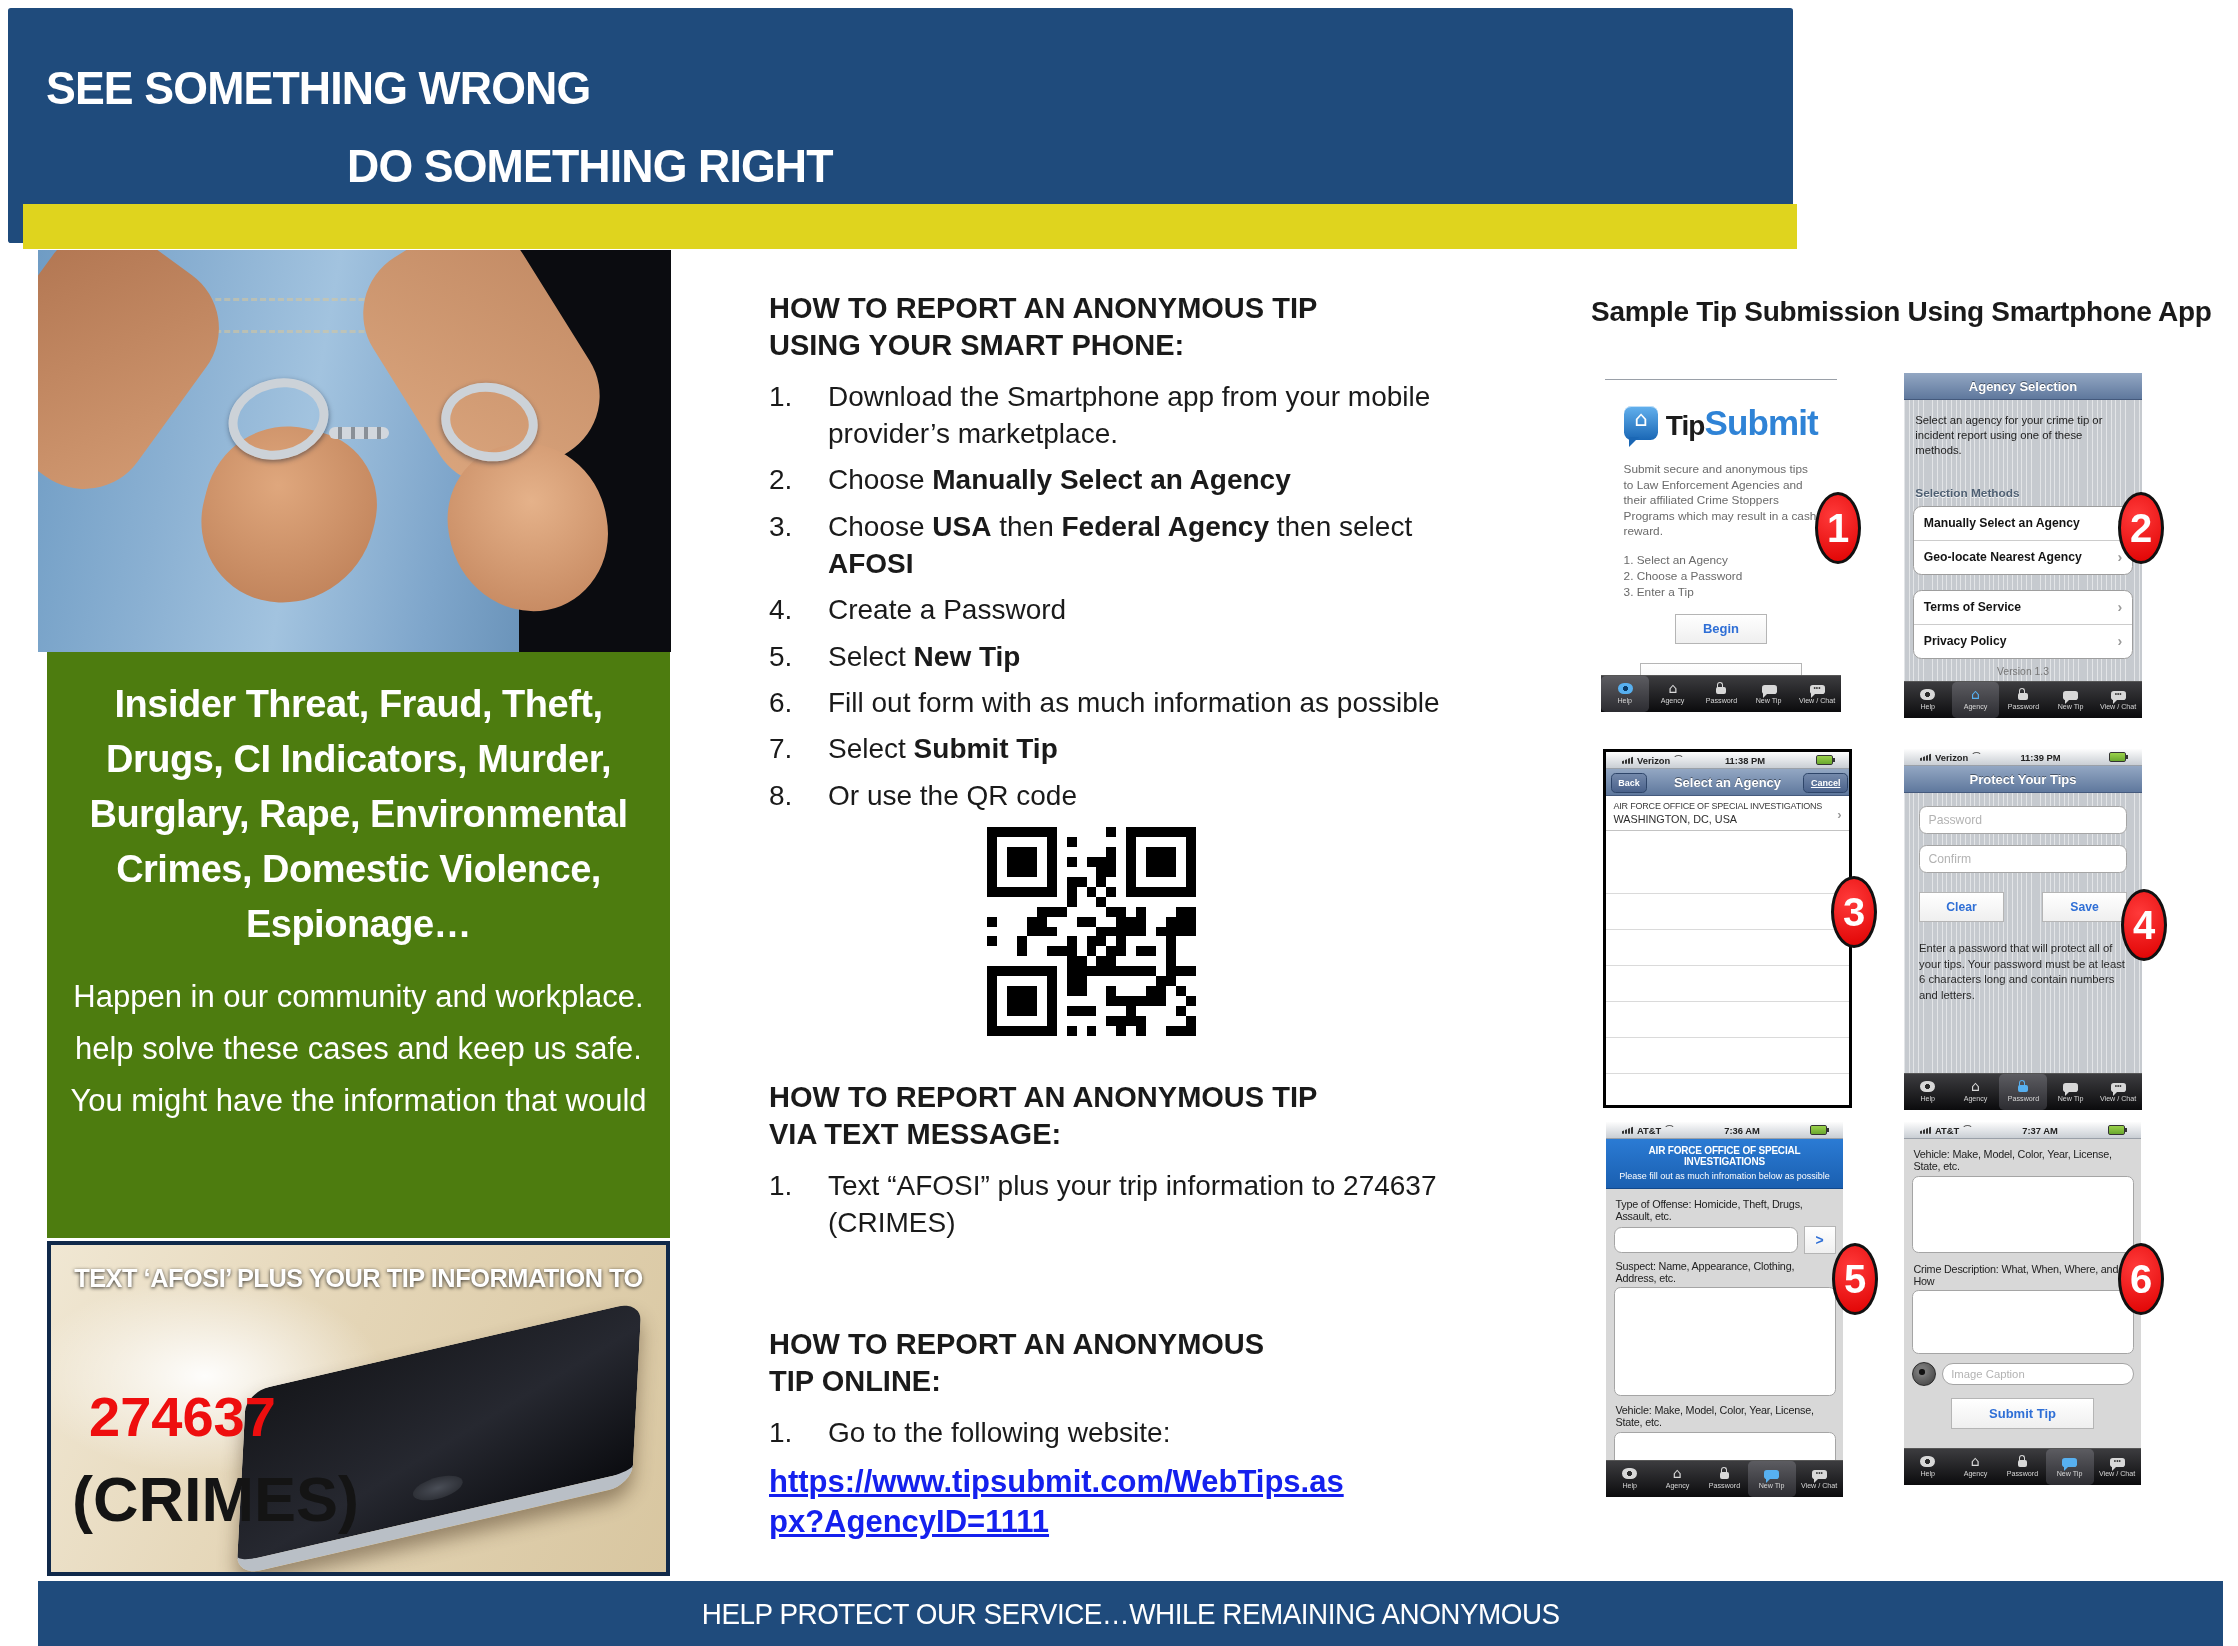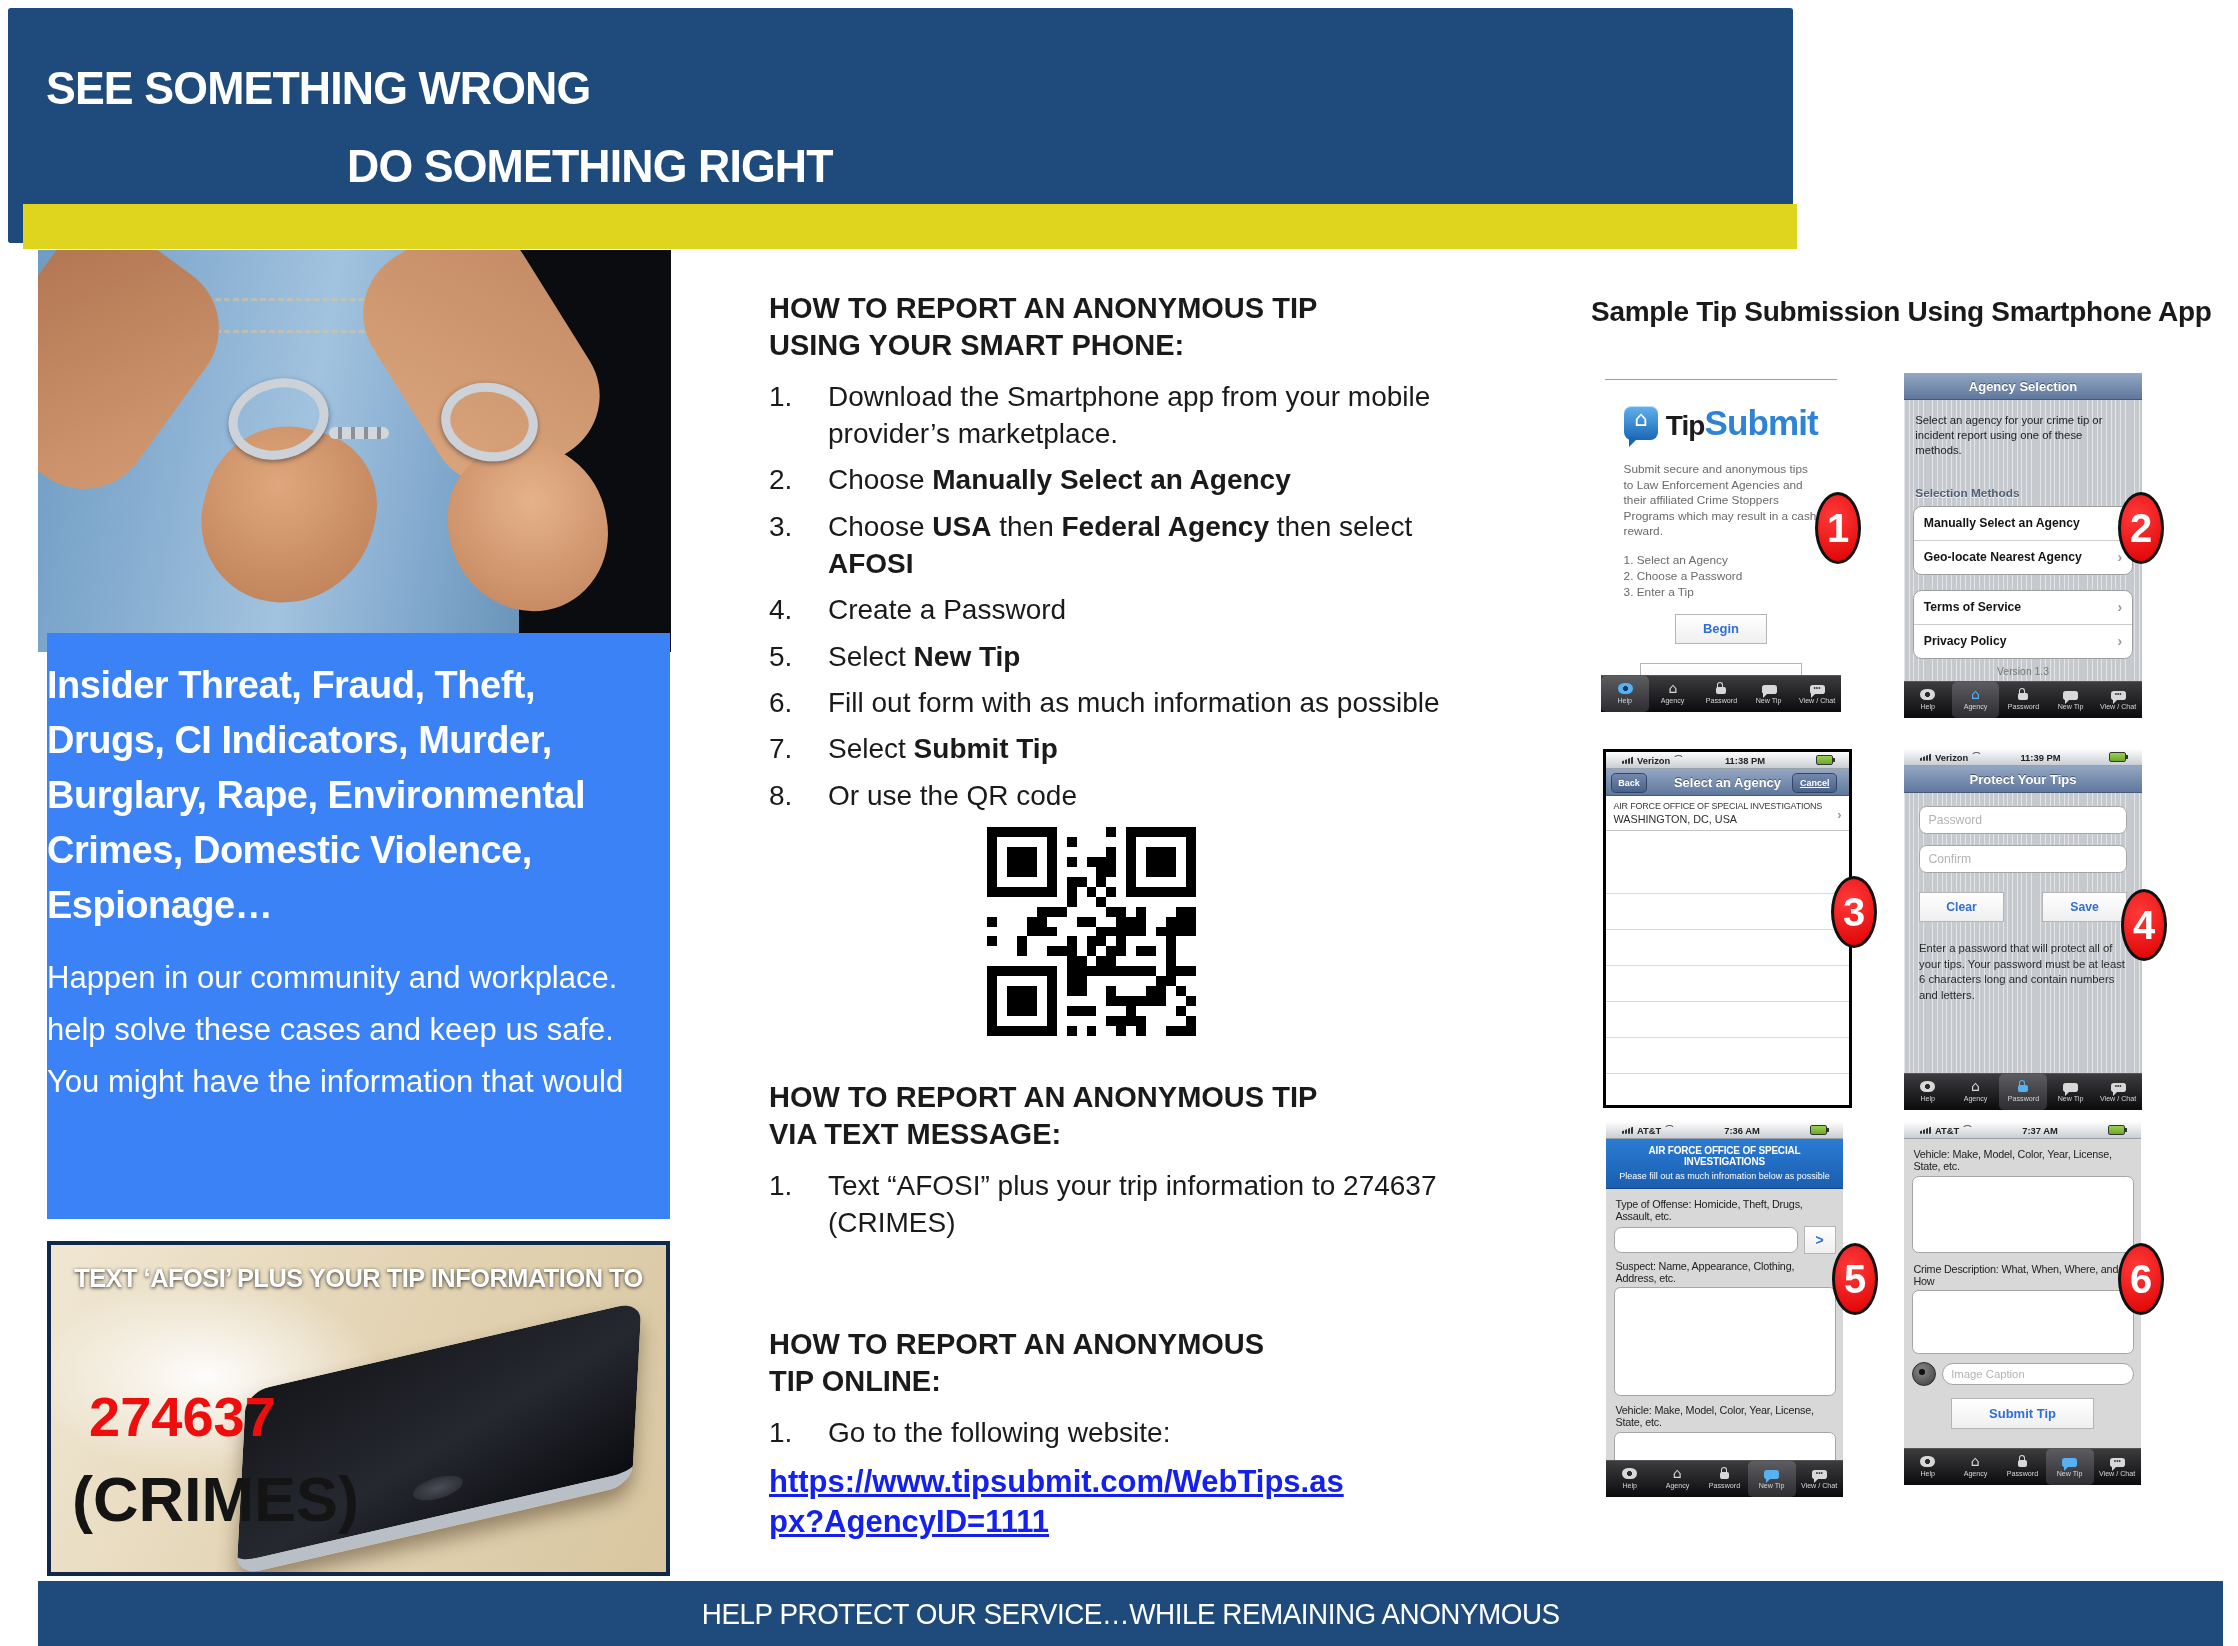--- a/index.html
+++ b/index.html
@@ -27,22 +27,22 @@
   .handL{position:absolute;left:26%;top:44%;width:27%;height:44%;border-radius:52% 46% 58% 50%;
          transform:rotate(14deg);background:radial-gradient(circle at 40% 35%,#dfa77d,#b97a52);}
   .handR{position:absolute;right:10%;top:48%;width:25%;height:42%;border-radius:48% 54% 50% 56%;
          transform:rotate(-10deg);background:radial-gradient(circle at 55% 35%,#e5b28a,#c08159);}
   .cuff{position:absolute;border:9.4px solid #ccd2d8;border-radius:50%;box-shadow:0 1.9px 5.6px rgba(20,30,50,.5);}
   .cuffL{left:30%;top:32%;width:83px;height:62px;transform:rotate(-14deg);}
   .cuffR{right:21%;top:33%;width:79px;height:60px;transform:rotate(10deg);}
   .chain{position:absolute;left:46%;top:44%;width:60px;height:12.2px;border-radius:6.6px;
          background:repeating-linear-gradient(90deg,#d2d7dd 0 9.4px,#8a9097 9.4px 13px);}
 
-  .gray-box{position:absolute;left:47px;top:633px;width:623px;height:586px;background:#3b82f6;
-            color:#fff;text-align:left;padding-top:24.5px;box-sizing:border-box;}
+  .gray-box{position:absolute;left:47px;top:652px;width:623px;height:586px;background:#4d7c0f;
+            color:#fff;text-align:center;padding-top:24.5px;box-sizing:border-box;}
   .crime-line{font-size:38px;font-weight:700;line-height:55px;letter-spacing:-0.5px;}
   .happen{margin-top:19px;}
   .happen-line{font-size:31px;line-height:52px;}
 
   .photo2{position:absolute;left:47px;top:1241px;width:623px;height:335px;box-sizing:border-box;
           border:4.7px solid #10294a;overflow:hidden;
           background:linear-gradient(115deg,#f0e7d3,#e4d5b6 45%,#d8c6a0);}
   .glow{position:absolute;left:-4%;top:10%;width:58%;height:60%;
         background:radial-gradient(closest-side,rgba(255,255,255,.95),rgba(255,255,255,0));}
   .dev{position:absolute;right:4%;top:32%;width:66%;height:50%;transform:rotate(-13deg) skewX(-16deg);
@@ -123,21 +123,21 @@
   .active .tic-chat::after{border-top-color:#57b0f0;border-left-color:#57b0f0;}
   .tic-chat3::before{content:"•••";position:absolute;width:100%;text-align:center;top:-0.9px;
         font-size:6.6px;color:#3a3a3a;letter-spacing:0;}
 
   .navbar{position:relative;height:26px;display:flex;align-items:center;justify-content:center;
           background:linear-gradient(#93a7c3,#5f789d);color:#fff;font-weight:700;font-size:13px;
           text-shadow:0 -0.9px 0 rgba(0,0,0,.45);border-bottom:0.9px solid #44597c;}
   .navbtn{position:absolute;top:3.8px;height:18px;padding:0 6.6px;display:flex;align-items:center;
           background:linear-gradient(#7489ab,#49618a);border:0.9px solid #2e4569;border-radius:4.7px;
           color:#fff;font-size:9px;font-weight:700;text-shadow:none;}
-  .navbtn.left{left:4.7px;} .navbtn.right{right:12px;text-decoration:underline;}
+  .navbtn.left{left:4.7px;} .navbtn.right{right:1px;text-decoration:underline;}
 
   .sbar{height:16px;display:flex;align-items:center;padding:0 16px;font-size:9.4px;font-weight:700;color:#222;
         background:linear-gradient(#fdfdfd,#c9ced4);border-bottom:0.9px solid #9aa0a8;}
   .sleft{display:flex;align-items:center;gap:2.8px;width:73px;flex:none;}
   .sig{width:12.2px;height:7.5px;flex:none;
        background:repeating-linear-gradient(90deg,#333 0 1.9px,transparent 1.9px 3px);
        clip-path:polygon(0 100%,100% 100%,100% 0,0 65%);}
   .wifi{width:8.5px;height:7.5px;flex:none;border:1.9px solid #333;border-radius:50%;
         clip-path:polygon(0 0,100% 0,50% 55%);}
   .stime{flex:1;text-align:center;}

